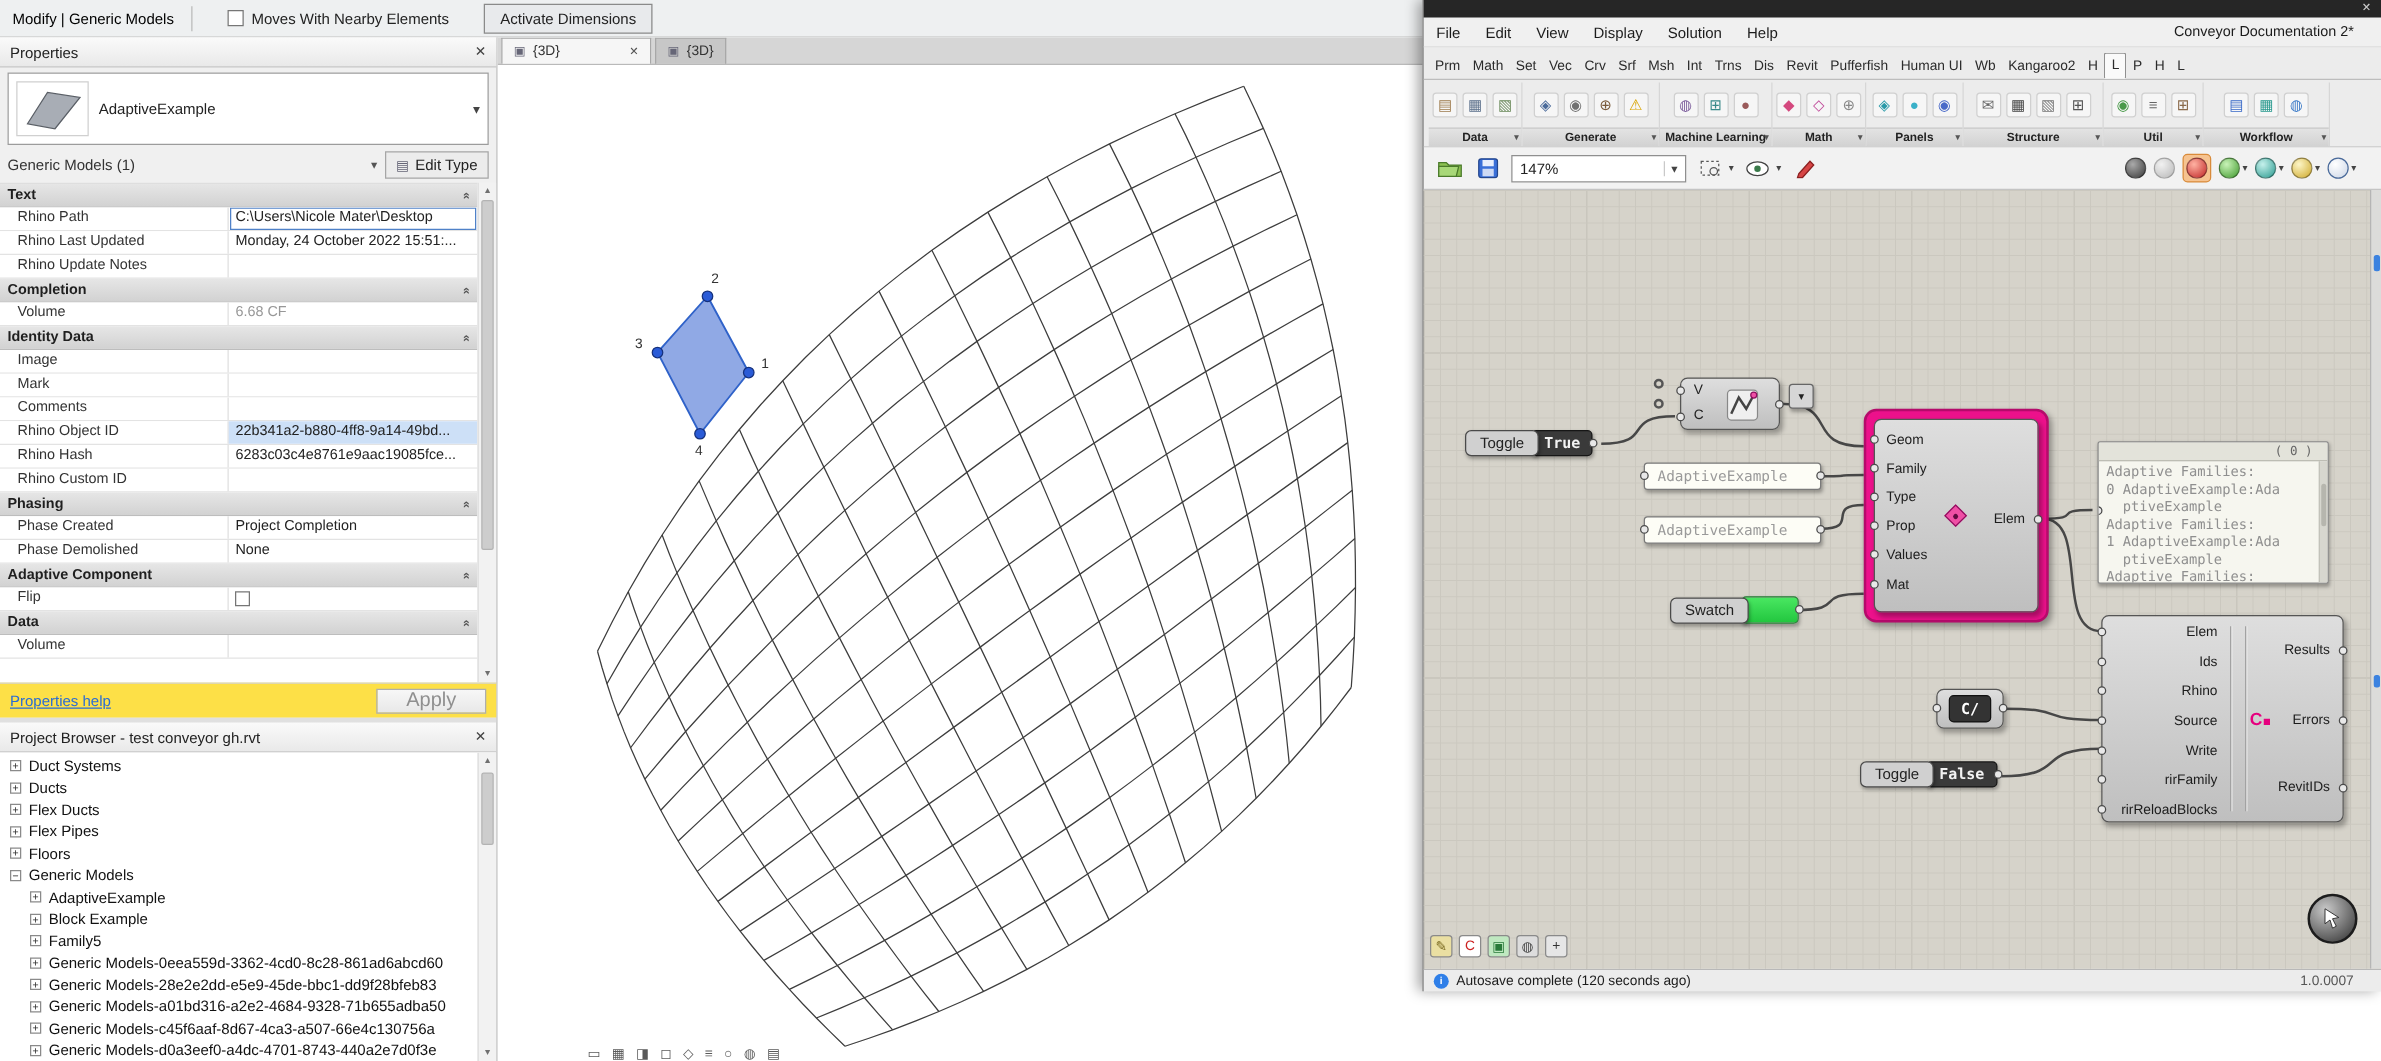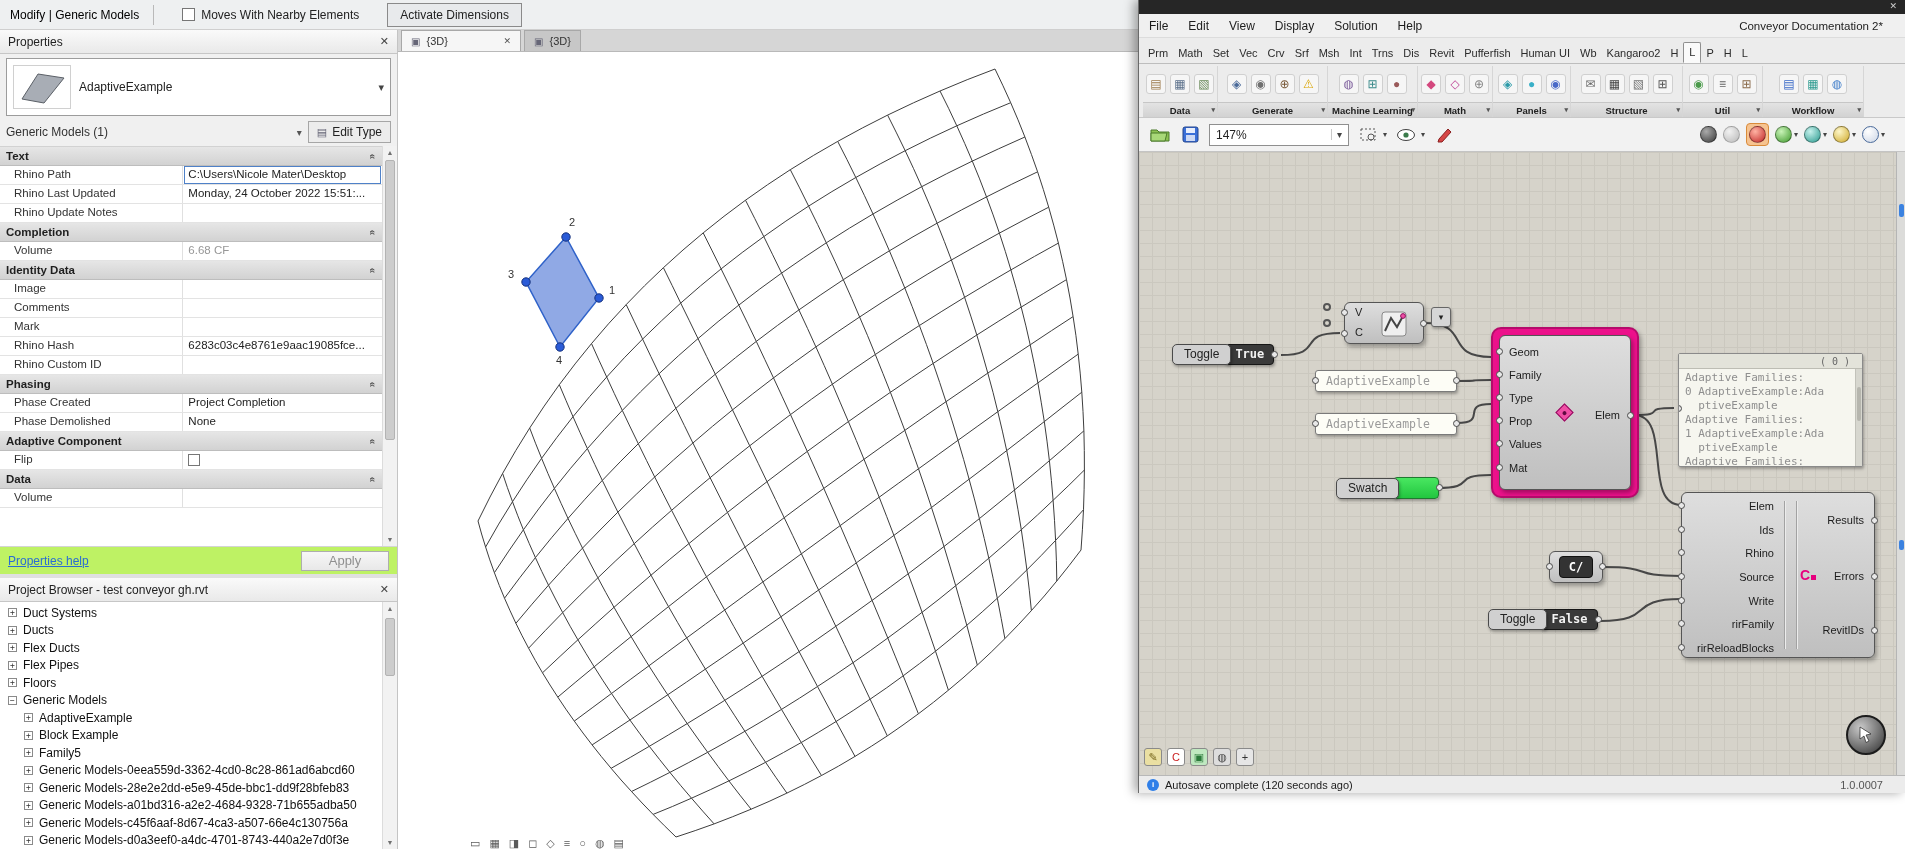--- a/index.html
+++ b/index.html
@@ -46,23 +46,23 @@
   .pg-l{width:48%;padding:2px 4px 0 14px;color:#333;border-right:1px solid #e0e0e0;overflow:hidden;white-space:nowrap;font-size:11.5px}
   .pg-v{flex:1;padding:2px 4px 0 5px;color:#222;overflow:hidden;white-space:nowrap;font-size:11.5px;position:relative}
   .pg-v.muted{color:#979797}
   .pg-v.sel{background:#cde0f7}
   .pg-edit{position:absolute;inset:0px 1px 0px 1px;border:1px solid #4f81c8;background:#fff;padding:1px 3px;font-size:11.5px;overflow:hidden;white-space:nowrap}
   .pg-v .cb{width:12px;height:12px;margin-top:1px}
   .vscroll{position:absolute;right:0;top:0;bottom:0;width:15px;background:#f2f2f2;border-left:1px solid #dcdcdc}
   .vs-up,.vs-dn{position:absolute;left:0;width:100%;height:13px;font-size:7px;color:#707070;text-align:center;line-height:13px}
   .vs-up{top:0}.vs-dn{bottom:0}
   .vs-thumb{position:absolute;left:2px;right:2px;background:#cdcdcd;border:1px solid #b3b3b3;border-radius:2px}
-  .props-foot{height:28px;display:flex;align-items:center;padding:0 8px;background:#bef264;border-top:1px solid #d4d4d4}
+  .props-foot{height:28px;display:flex;align-items:center;padding:0 8px;background:#fde047;border-top:1px solid #d4d4d4}
   .phelp{color:#2a6cd4;text-decoration:underline;font-size:12px}
-  .apply-btn{margin-left:auto;width:88px;height:20px;border:1px solid #aeaeae;background:linear-gradient(#f7f7f7,#e8e8e8);color:#8f8f8f;display:flex;align-items:center;justify-content:center;font-size:13px}
+  .apply-btn{margin-left:auto;width:88px;height:20px;border:1px solid #aeaeae;background:linear-gradient(#f7f7f7,#e8e8e8);color:#8f8f8f;display:flex;align-items:center;justify-content:center;font-size:16px}
   .pbrowser{flex:1;display:flex;flex-direction:column;overflow:hidden}
   .tree-wrap{flex:1;position:relative;background:#fff;overflow:hidden}
   #tree{position:absolute;left:0;top:2px;right:15px;bottom:0;overflow:hidden}
   .titem{height:17.5px;display:flex;align-items:center;white-space:nowrap;overflow:hidden;font-size:12px;color:#111}
   .texp{width:9px;height:9px;border:1px solid #8a8a8a;background:#fff;font:8px "DejaVu Sans Mono",monospace;line-height:7px;text-align:center;color:#333;flex:none;margin-right:6px}
 
   
   .gh{position:absolute;left:1138px;top:0;width:767px;height:793px;z-index:5;background:#ececec;border-left:1px solid #6a6a6a;box-shadow:-4px 0 10px rgba(0,0,0,.35);display:flex;flex-direction:column}
   .gh-title{height:14px;background:#262626;position:relative}
   .gh-title-x{position:absolute;right:8px;top:1px;color:#cfcfcf;font-size:9px}
@@ -282,26 +282,30 @@
             </div>
             <div class="pg-sec">
               <span>Identity Data</span>
               <span class="pg-col">«</span>
             </div>
             <div class="pg-row">
               <div class="pg-l">Image</div>
               <div class="pg-v"></div>
             </div>
             <div class="pg-row">
+              <div class="pg-l">Mark</div>
+              <div class="pg-v"></div>
+            </div>
+            <div class="pg-row">
               <div class="pg-l">Comments</div>
               <div class="pg-v"></div>
             </div>
             <div class="pg-row">
-              <div class="pg-l">Mark</div>
-              <div class="pg-v"></div>
+              <div class="pg-l">Rhino Object ID</div>
+              <div class="pg-v sel">22b341a2-b880-4ff8-9a14-49bd...</div>
             </div>
             <div class="pg-row">
               <div class="pg-l">Rhino Hash</div>
               <div class="pg-v">6283c03c4e8761e9aac19085fce...</div>
             </div>
             <div class="pg-row">
               <div class="pg-l">Rhino Custom ID</div>
               <div class="pg-v"></div>
             </div>
             <div class="pg-sec">

